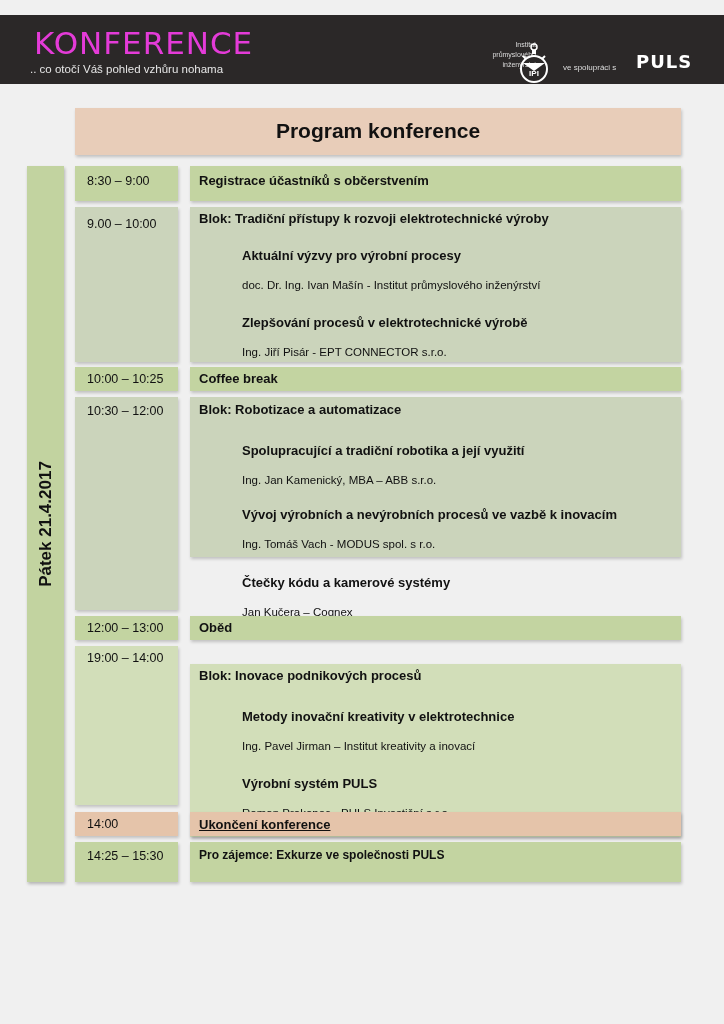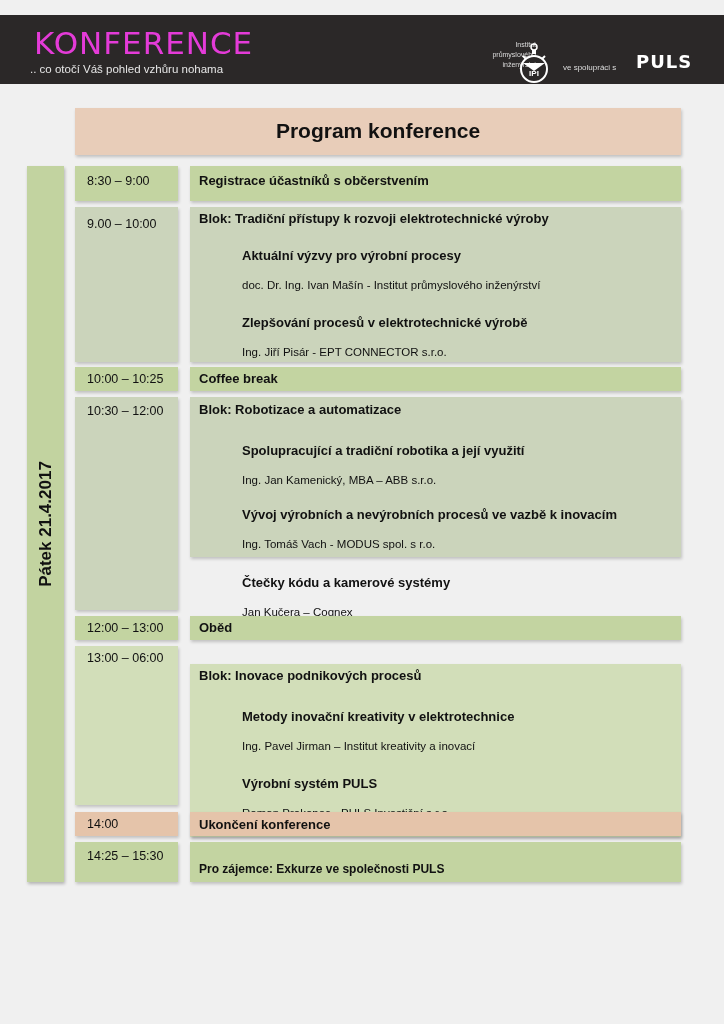--- a/index.html
+++ b/index.html
@@ -108,36 +108,36 @@
       <div class="talk-speaker">Jan Kučera – Cognex</div>
     </div>
   </div>
 </div>
 
 <div class="cell time g1" style="top:616px;height:24px;padding-top:5px;">12:00 – 13:00</div>
 <div class="cell content g1" style="top:616px;height:24px;padding-top:4px;">
   <div class="heading">Oběd</div>
 </div>
 
-<div class="cell time g3" style="top:646px;height:159px;padding-top:5px;">13:00 – 06:00</div>
+<div class="cell time g3" style="top:646px;height:159px;padding-top:5px;">19:00 – 14:00</div>
 <div class="cell content g3" style="top:664px;height:173px;padding-top:4px;">
   <div class="heading">Blok: Inovace podnikových procesů</div>
   <div class="talks" style="margin-top:26px;">
     <div class="talk" style="margin-bottom:24px;">
       <div class="talk-title">Metody inovační kreativity v elektrotechnice</div>
       <div class="talk-speaker">Ing. Pavel Jirman – Institut kreativity a inovací</div>
     </div>
     <div class="talk">
       <div class="talk-title">Výrobní systém PULS</div>
       <div class="talk-speaker">Roman Prokopec -  PULS Investiční s.r.o.</div>
     </div>
   </div>
 </div>
 
 <div class="cell time peach" style="top:812px;height:24px;padding-top:5px;">14:00</div>
-<div class="cell content peach" style="top:812px;height:24px;padding-top:5px;">
+<div class="cell content peach" style="top:812px;height:24px;padding-top:5px;text-decoration:underline;">
   <div class="heading">Ukončení konference</div>
 </div>
 
 <div class="cell time g1" style="top:842px;height:40px;padding-top:7px;">14:25 – 15:30</div>
-<div class="cell content g1" style="top:842px;height:40px;padding-top:20px;">
+<div class="cell content g1" style="top:842px;height:40px;padding-top:6px;">
   <div class="heading" style="font-size:12px;">Pro zájemce: Exkurze ve společnosti PULS</div>
 </div>
 
 </body></html>

